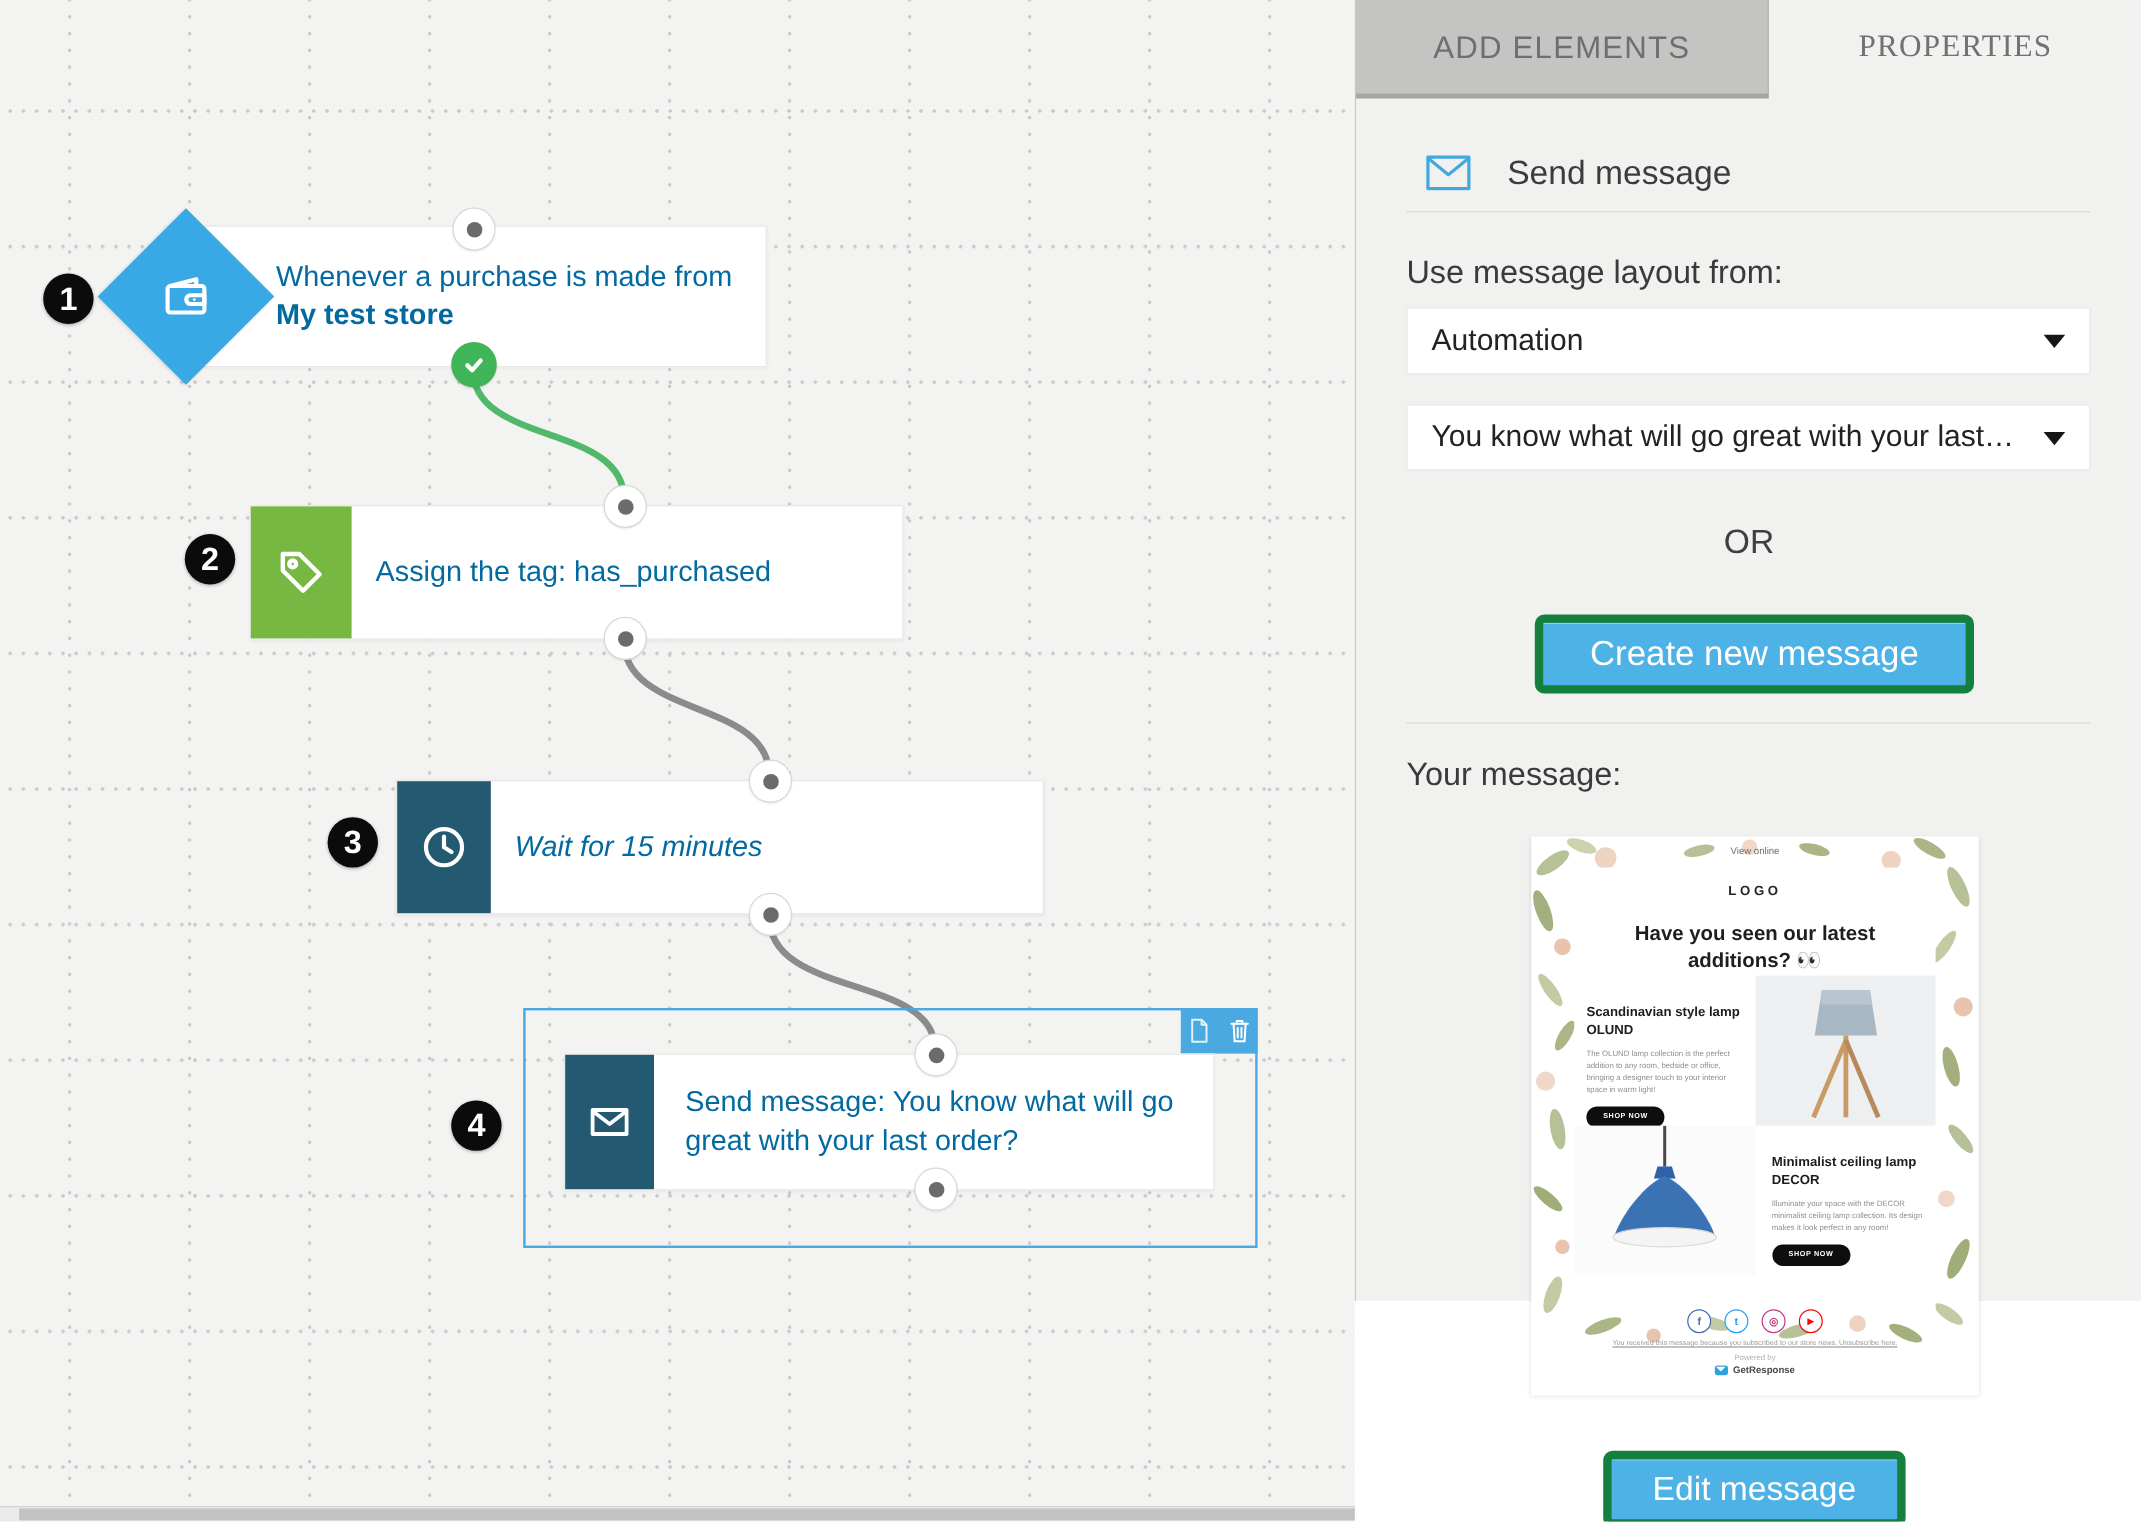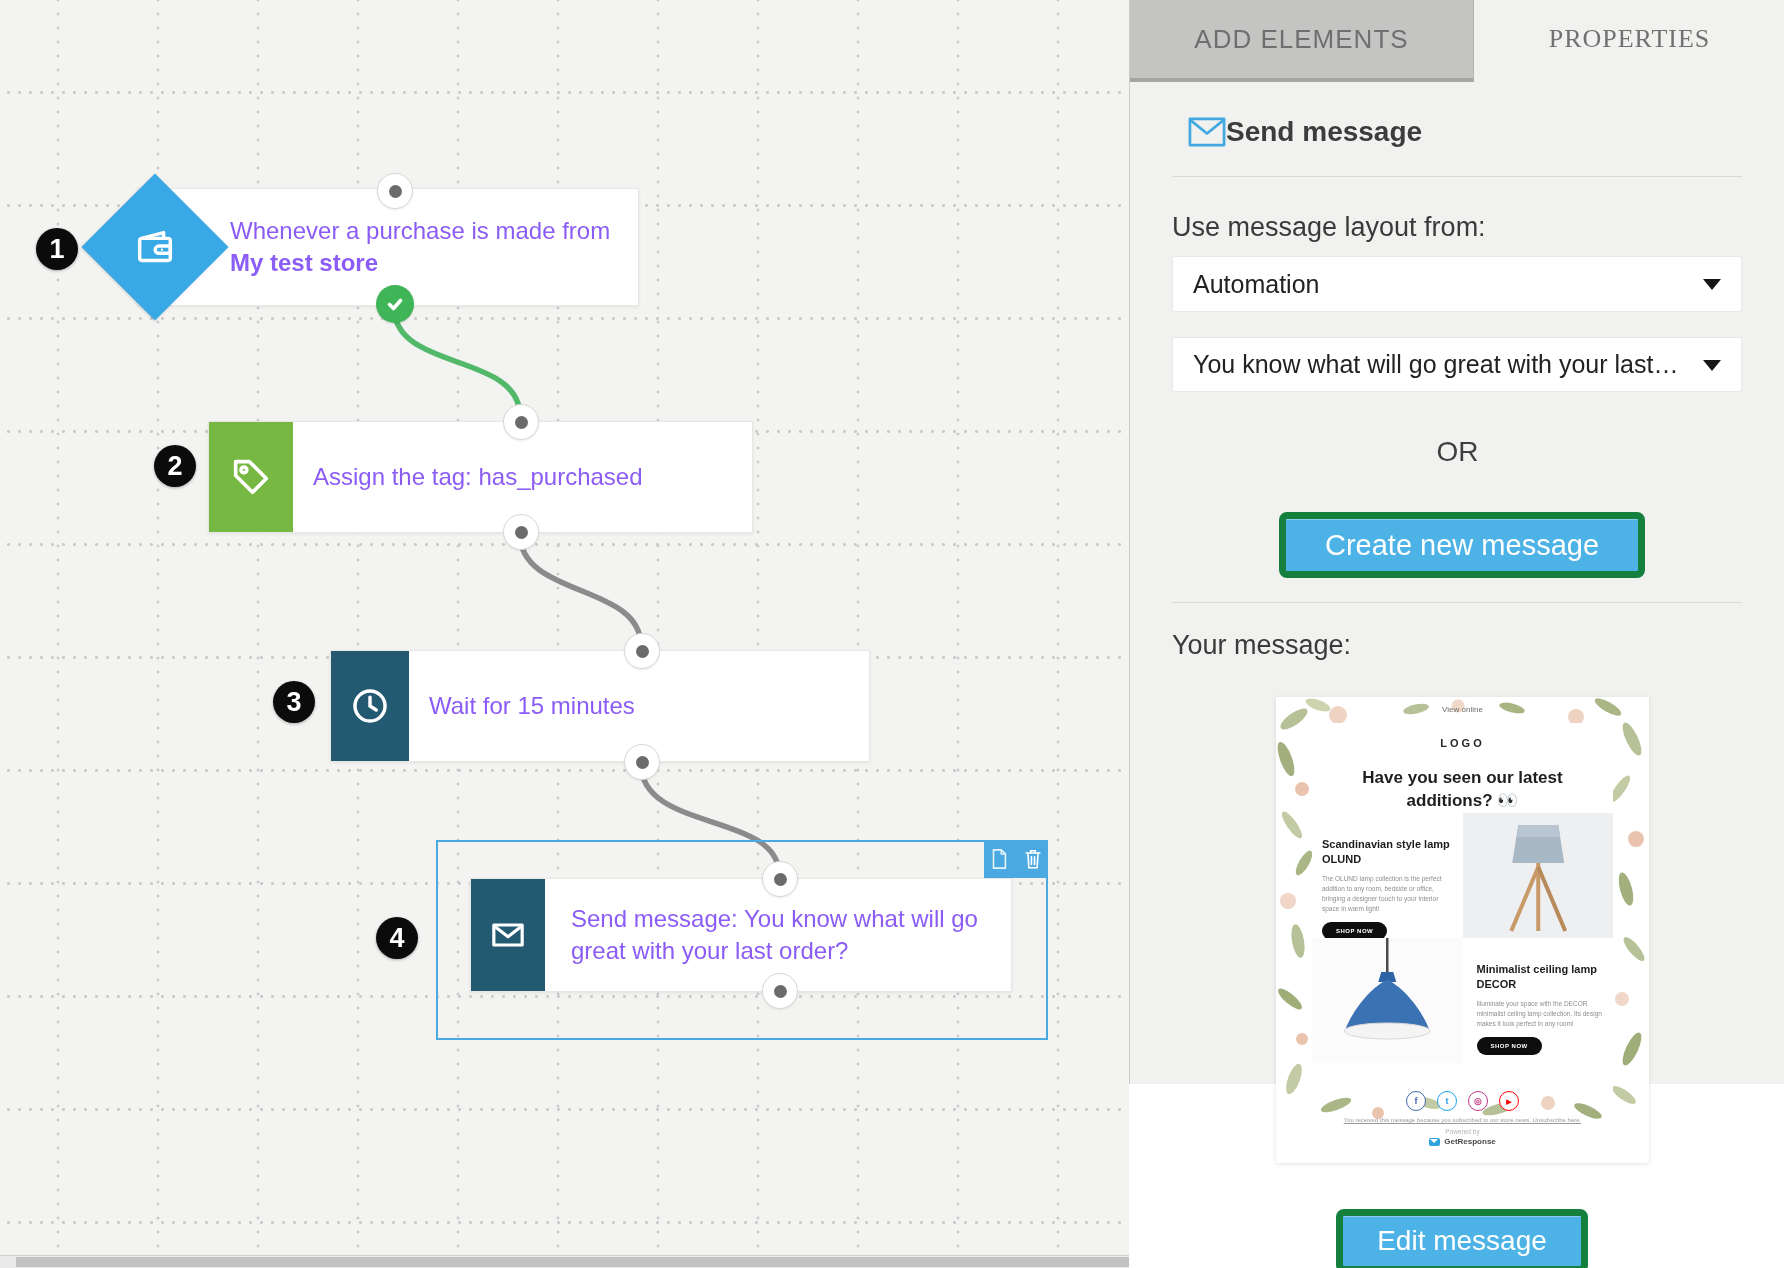--- a/index.html
+++ b/index.html
@@ -8,21 +8,21 @@
 
   
   .canvas{position:absolute;left:0;top:0;width:1129px;height:1268px;background-color:#f3f3f2;
     background-image:
       radial-gradient(circle,#c9c9c9 1.2px,transparent 1.7px),
       radial-gradient(circle,#c9c9c9 1.2px,transparent 1.7px);
     background-size:11px 113px,100px 14px;
     background-position:3px 36px,8px 7px;}
   .wires{position:absolute;left:0;top:0;pointer-events:none;}
   .node{position:absolute;background:#fff;border:1px solid #e7e7e5;box-shadow:0 1px 3px rgba(0,0,0,.07);
-        display:flex;align-items:center;font-size:24px;color:#8b5cf6;line-height:1.32;}
+        display:flex;align-items:center;font-size:24px;color:#0369a1;line-height:1.32;}
   .node .txt{padding-right:22px;}
   .tile{position:absolute;left:0;top:0;bottom:0;display:flex;align-items:center;justify-content:center;}
   .diamond{position:absolute;width:104px;height:104px;transform:rotate(45deg);background:#39a9e6;
            display:flex;align-items:center;justify-content:center;box-shadow:0 1px 3px rgba(0,0,0,.15);}
   .diamond svg{transform:rotate(-45deg);}
   .badge{position:absolute;width:42px;height:42px;border-radius:50%;background:#0b0b0b;color:#fff;
          font-weight:bold;font-size:27px;display:flex;align-items:center;justify-content:center;
          box-shadow:0 1px 3px rgba(0,0,0,.3);z-index:6;}
   .dot{position:absolute;width:34px;height:34px;border-radius:50%;background:#fff;border:1px solid #d7d7d5;
        box-shadow:0 1px 2px rgba(0,0,0,.08);z-index:5;}
@@ -37,21 +37,21 @@
   .hscroll{position:absolute;left:0;bottom:0;width:1129px;height:12px;background:#eaeaea;border-top:1px solid #d2d2d2;}
   .hscroll .thumb{position:absolute;left:16px;top:1px;height:10px;right:0;background:#c2c2c2;}
 
   
   .panel{position:absolute;left:1129px;top:0;width:655px;height:1084px;background:#f1f1ef;
          border-left:1px solid #c9c9c7;}
   .tab{position:absolute;top:0;height:78px;display:flex;align-items:center;justify-content:center;
        font-size:26px;letter-spacing:1px;color:#6f6f6f;cursor:pointer;}
   .tab.add{left:0;width:343px;background:#c4c4c3;border-bottom:4px solid #a5a5a4;border-right:1px solid #b3b3b2;}
   .tab.props{left:344px;width:311px;color:#717171;font-family:Liberation Serif, serif;}
-  .p-head{position:absolute;left:58px;top:116px;display:flex;align-items:center;font-weight:bold;}
+  .p-head{position:absolute;left:58px;top:128px;display:flex;align-items:center;gap:30px;}
   .p-title{font-size:28px;color:#3c3c3c;}
   .hr{position:absolute;left:42px;width:570px;height:0;border-top:1px solid #d9d9d7;}
   .p-label{position:absolute;left:42px;font-size:27px;color:#3a3a3a;}
   .select{position:absolute;left:42px;width:570px;background:#fff;border:1px solid #e8e8e6;border-radius:2px;
           display:flex;align-items:center;font-size:25px;color:#222;padding:0 52px 0 20px;box-sizing:border-box;
           white-space:nowrap;overflow:hidden;cursor:pointer;}
   .caret{position:absolute;right:20px;top:50%;margin-top:-5px;width:0;height:0;
          border-left:9px solid transparent;border-right:9px solid transparent;border-top:11px solid #161616;}
   .or{position:absolute;left:0;width:655px;text-align:center;font-size:28px;color:#3f3f3f;}
   .btn{position:absolute;background:#4db2e6;border:7px solid #15803d;border-radius:8px;color:#fff;
@@ -130,21 +130,21 @@
             <circle cx="8.3" cy="8.3" r="1.5"></circle>
           </g>
         </svg>
       </div>
       <div class="txt" style="padding-left:104px;">Assign the tag: has_purchased</div>
     </div>
     <div class="dot" style="left:503px;top:404px;"></div>
     <div class="dot" style="left:503px;top:514px;"></div>
 
     <div class="badge" style="left:273px;top:681px;">3</div>
-    <div class="node" style="left:330px;top:650px;width:538px;height:110px;">
+    <div class="node" style="left:330px;top:650px;width:538px;height:110px;font-style:italic;">
       <div class="tile" style="width:78px;background:#235a72;">
         <svg width="44" height="44" viewBox="0 0 24 24">
           <g fill="none" stroke="#fff" stroke-width="1.9" stroke-linecap="round">
             <circle cx="12" cy="12" r="8.2"></circle>
             <path d="M12 7.2 V12 l3.4 2.2"></path>
           </g>
         </svg>
       </div>
       <div class="txt" style="padding-left:98px;">Wait for 15 minutes</div>
     </div>

